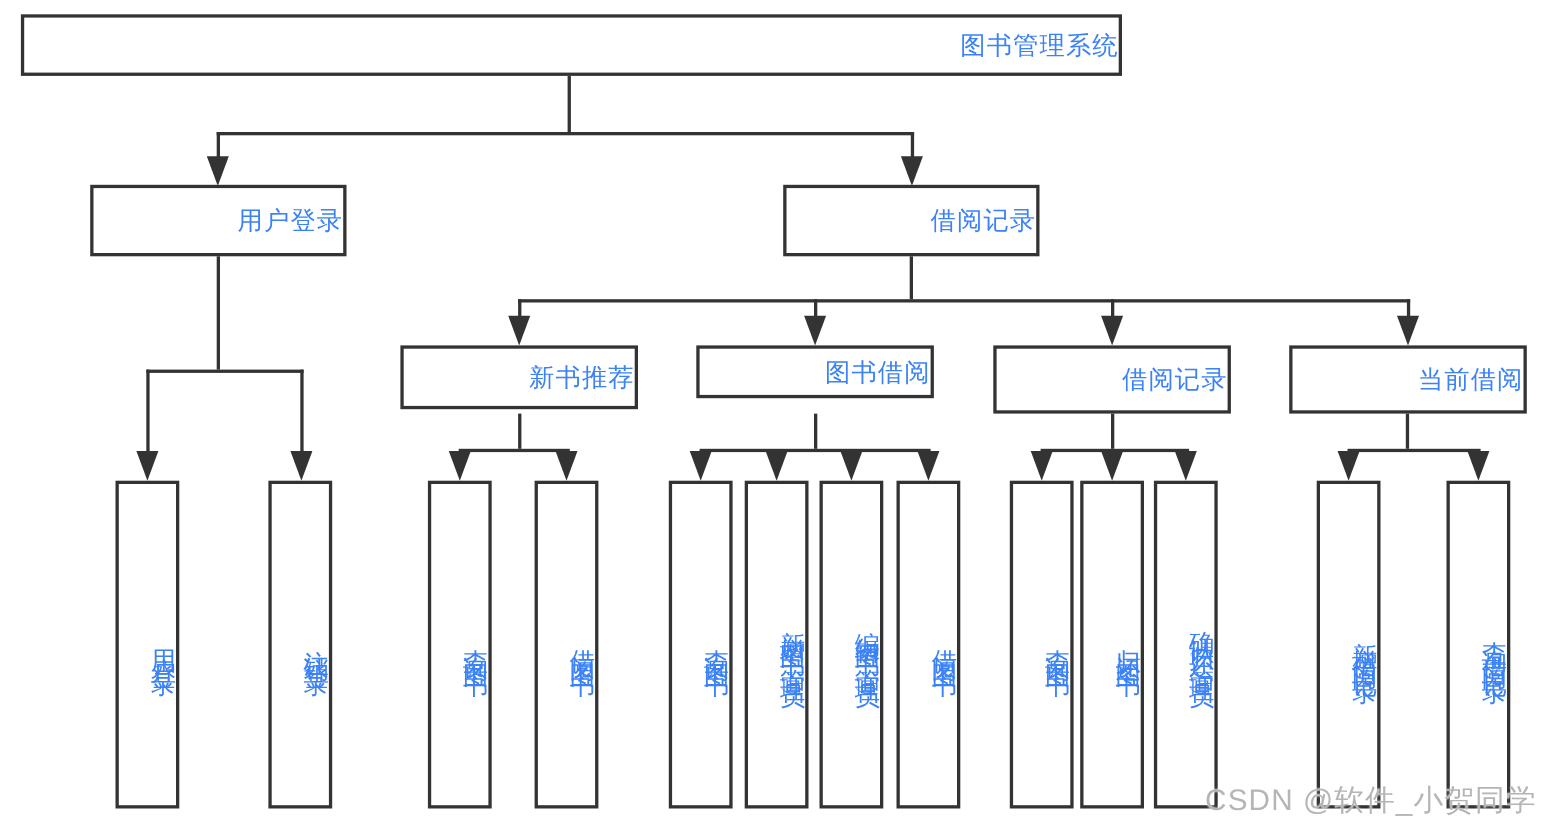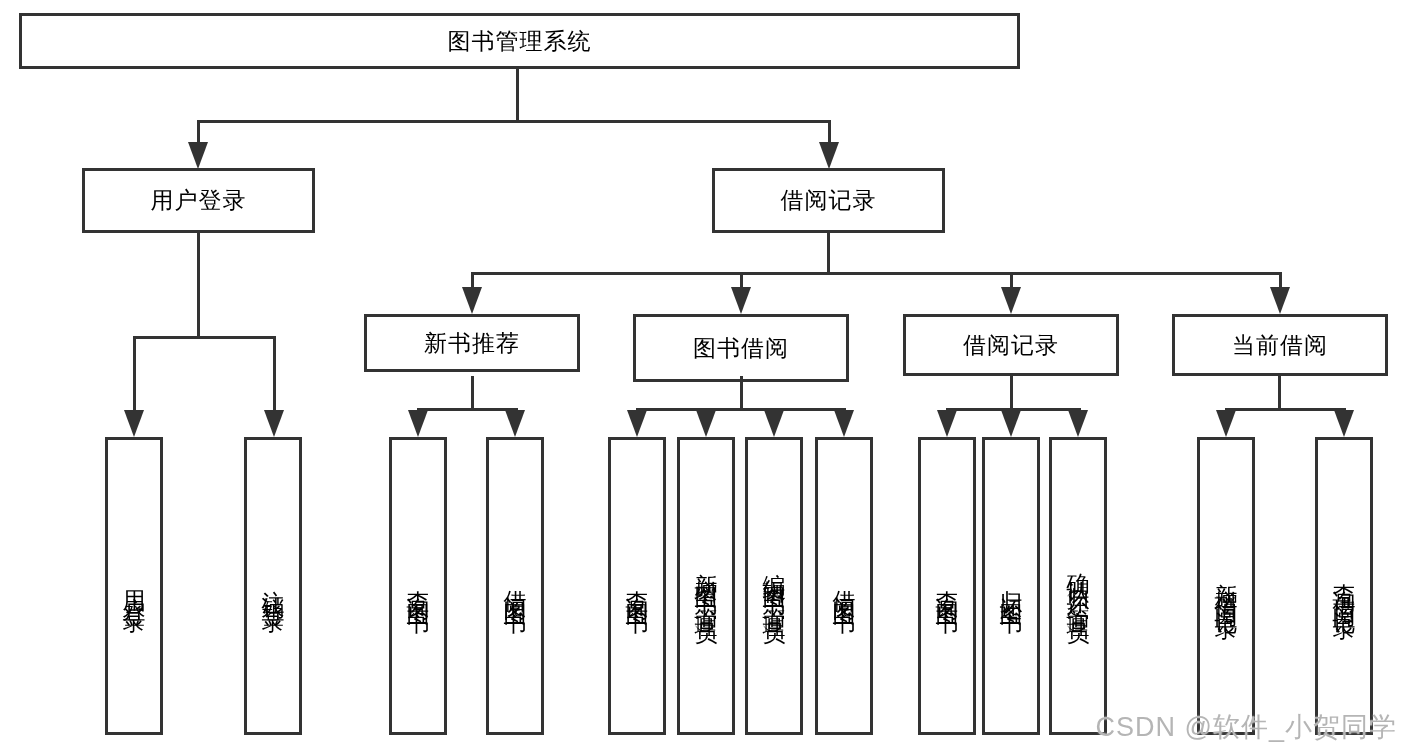--- a/index.html
+++ b/index.html
@@ -11,24 +11,24 @@
     color:#333333;
     overflow:hidden;
   }
   .box{
     position:absolute;
     box-sizing:border-box;
     border:3px solid #333333;
     background:#ffffff;
     display:flex;
     align-items:center;
-    justify-content:center;
+    justify-content:flex-end;
     font-size:23px;
     line-height:1;
-    color:#000000;
+    color:#3b82f6;
     letter-spacing:1px;
   }
   .vbox{
     width:58px;height:298px;top:437px;
   }
   .vbox .vtext{
     writing-mode:vertical-rl;
     text-orientation:mixed;
     letter-spacing:7px;
     font-size:23px;
@@ -90,21 +90,21 @@
   <div class="line" style="left:740px;top:272px;width:3px;height:16px;"></div>
   <div class="arrowhead" style="left:731px;top:287px;"></div>
   <div class="line" style="left:1010px;top:272px;width:3px;height:16px;"></div>
   <div class="arrowhead" style="left:1001px;top:287px;"></div>
   <div class="line" style="left:1279px;top:272px;width:3px;height:16px;"></div>
   <div class="arrowhead" style="left:1270px;top:287px;"></div>
 
   <div class="box" style="left:364px;top:314px;width:216px;height:58px;">
     <span>新书推荐</span>
   </div>
-  <div class="box" style="left:633px;top:314px;width:216px;height:68px;">
+  <div class="box" style="left:633px;top:314px;width:216px;height:48px;">
     <span>图书借阅</span>
   </div>
   <div class="box" style="left:903px;top:314px;width:216px;height:62px;">
     <span>借阅记录</span>
   </div>
   <div class="box" style="left:1172px;top:314px;width:216px;height:62px;">
     <span>当前借阅</span>
   </div>
 
   <div class="line" style="left:471px;top:376px;width:3px;height:32px;"></div>

